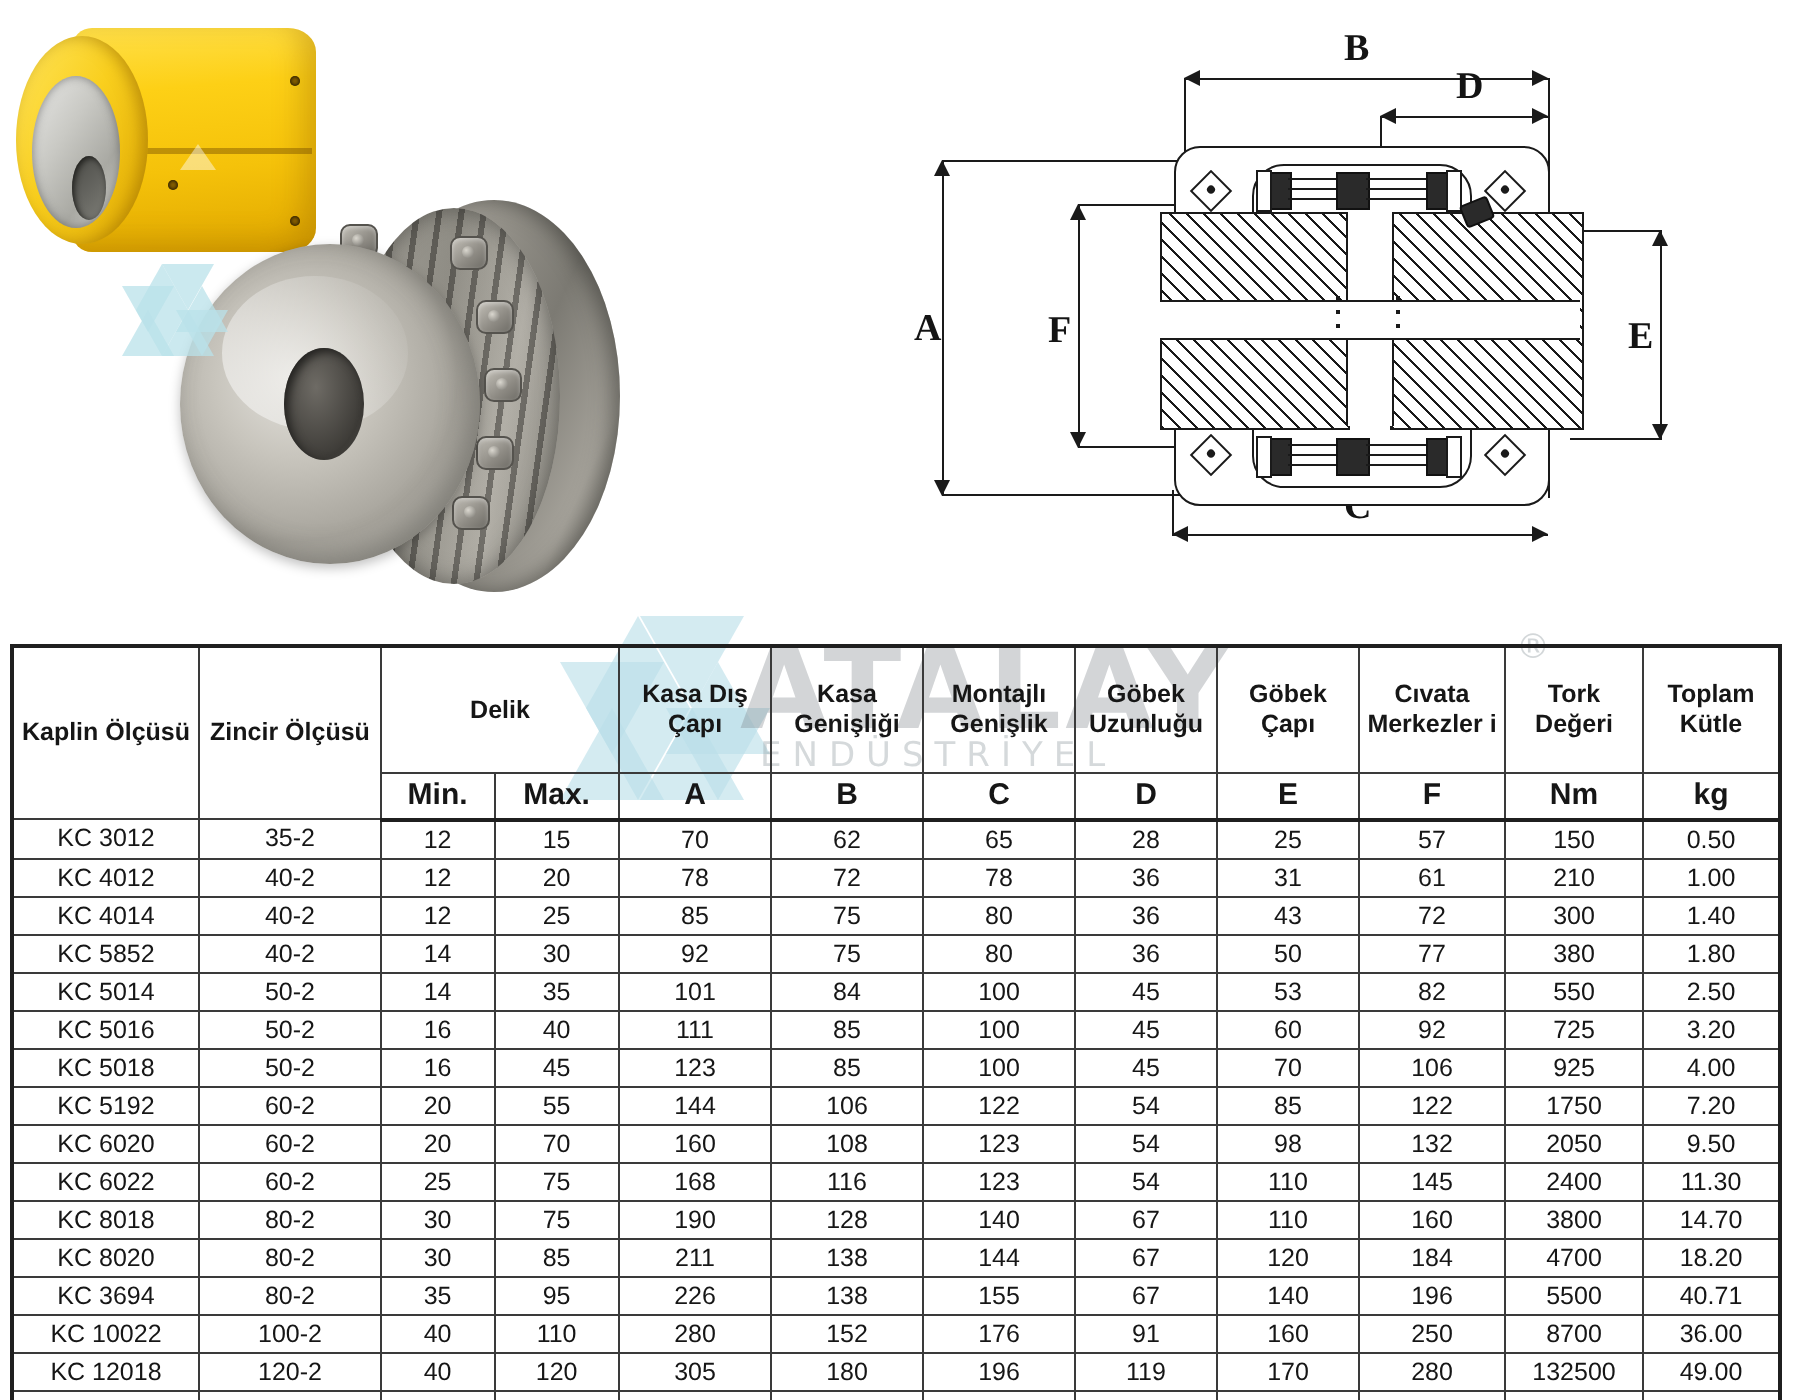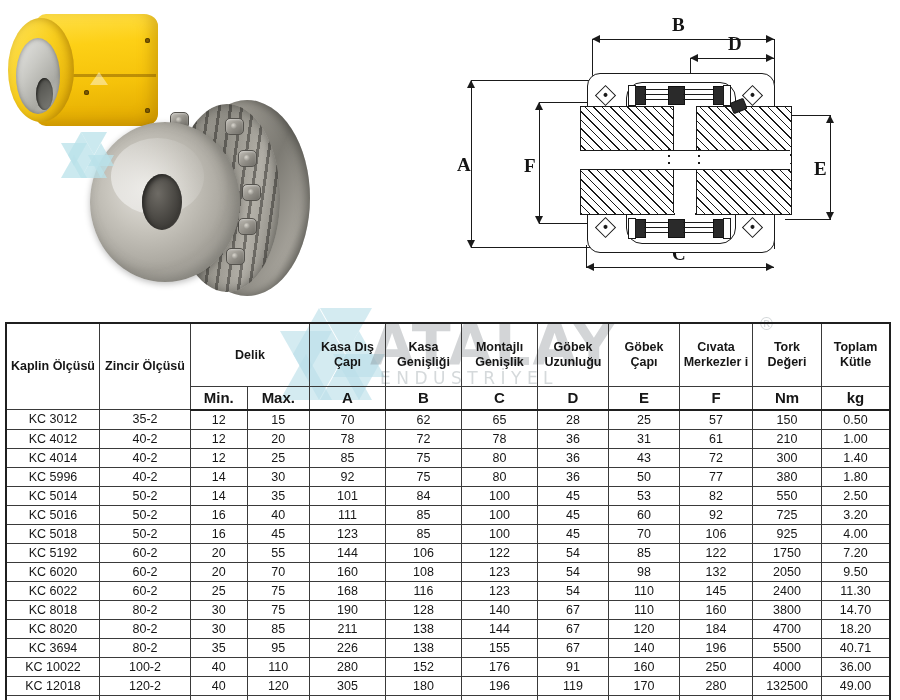--- a/index.html
+++ b/index.html
@@ -430,21 +430,21 @@
             <td>85</td>
             <td>75</td>
             <td>80</td>
             <td>36</td>
             <td>43</td>
             <td>72</td>
             <td>300</td>
             <td class=" thick-r">1.40</td>
           </tr>
           <tr>
-            <td class="thick-l">KC 5996</td>
+            <td class="thick-l">KC 5852</td>
             <td class=" thick-r">40-2</td>
             <td>14</td>
             <td class=" thick-r">30</td>
             <td>92</td>
             <td>75</td>
             <td>80</td>
             <td>36</td>
             <td>50</td>
             <td>77</td>
             <td>380</td>
@@ -580,21 +580,21 @@
             <td class="thick-l">KC 10022</td>
             <td class=" thick-r">100-2</td>
             <td>40</td>
             <td class=" thick-r">110</td>
             <td>280</td>
             <td>152</td>
             <td>176</td>
             <td>91</td>
             <td>160</td>
             <td>250</td>
-            <td>4000</td>
+            <td>8700</td>
             <td class=" thick-r">36.00</td>
           </tr>
           <tr>
             <td class="thick-l">KC 12018</td>
             <td class=" thick-r">120-2</td>
             <td>40</td>
             <td class=" thick-r">120</td>
             <td>305</td>
             <td>180</td>
             <td>196</td>

